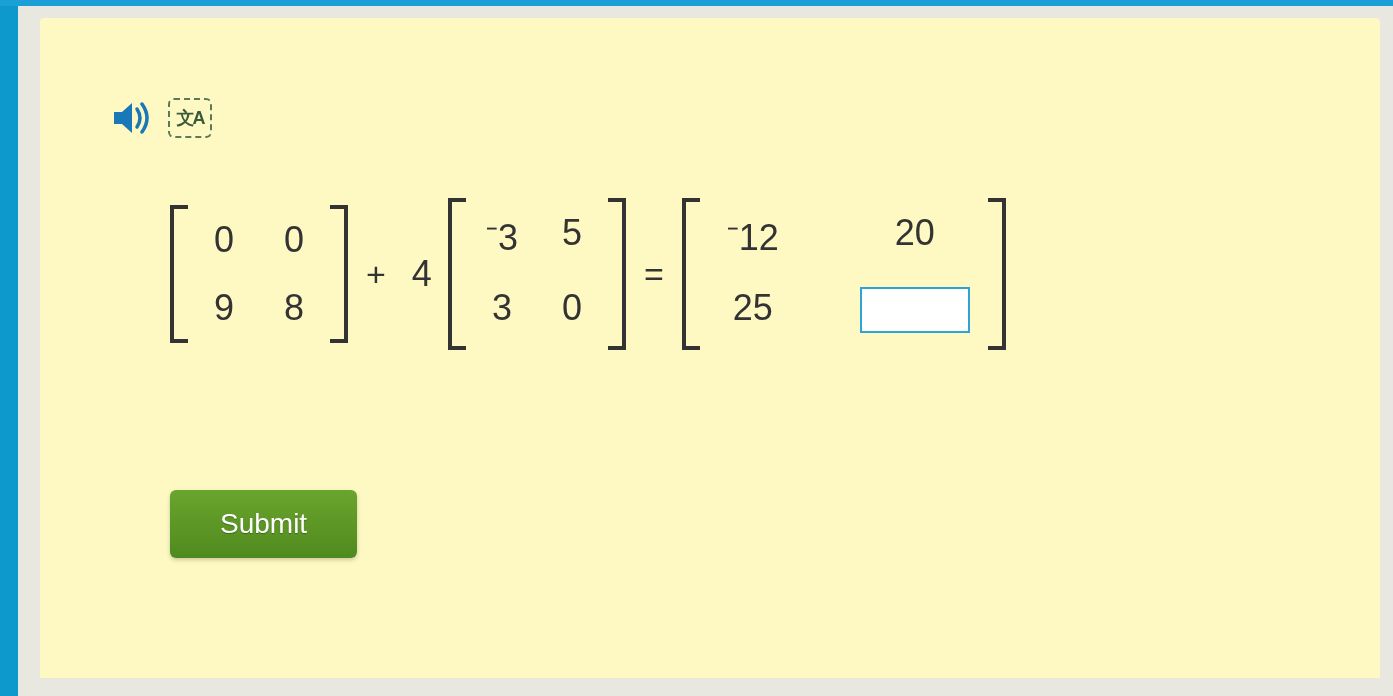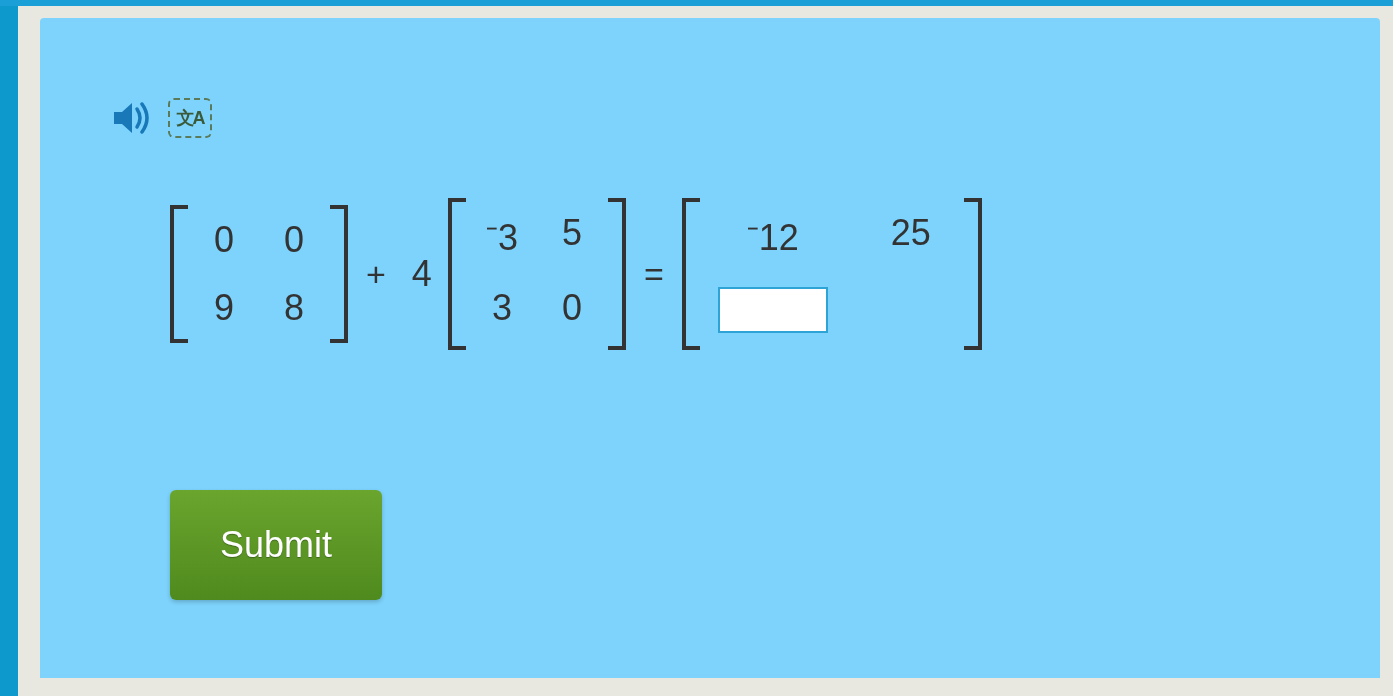--- a/index.html
+++ b/index.html
@@ -18,21 +18,21 @@
       width: 18px;
       height: 690px;
       background: #0d99cc;
     }
     .content-panel {
       position: absolute;
       left: 40px;
       top: 18px;
       width: 1340px;
       height: 660px;
-      background: #7dd3fc;
+      background: #fef9c3;
       border-radius: 4px 4px 0 0;
       padding: 80px 70px 40px 70px;
     }
     .prompt-row {
       display: flex;
       align-items: center;
       gap: 14px;
       margin-bottom: 60px;
     }
     .speaker-icon svg { display: block; }
@@ -127,31 +127,31 @@
     }
     .cell-wide {
       min-width: 70px;
     }
     .submit-btn {
       display: inline-block;
       margin-top: 140px;
       margin-left: 60px;
       background: linear-gradient(to bottom, #6aa52e 0%, #4f8a1e 100%);
       color: #fff;
-      font-size: 36px;
+      font-size: 28px;
       font-weight: 500;
-      padding: 34px 50px;
+      padding: 18px 50px;
       border: none;
       border-radius: 6px;
       cursor: pointer;
       text-shadow: 0 1px 1px rgba(0,0,0,0.3);
       box-shadow: 0 2px 4px rgba(0,0,0,0.2);
     }
     .result-matrix .matrix-body {
-      column-gap: 48px;
+      column-gap: 72px;
     }
   </style>
 </head>
 <body>
 
 <div class="page-container"></div>
 
 <div class="content-panel">
 
   <div class="prompt-row">
@@ -204,20 +204,21 @@
     </div>
 
     <span class="op">=</span>
 
     <div class="matrix result-matrix">
       <div class="bracket left">
           <div class="bar"></div>
         </div>
       <div class="matrix-body m2">
         <div class="cell cell-wide">⁻12</div>
+        <div class="cell cell-wide">20</div>
         <div class="cell cell-wide">25</div>
         <div class="cell">
           <input type="text" class="input-cell" value="" style="">
         </div>
       </div>
       <div class="bracket right">
           <div class="bar"></div>
         </div>
     </div>
 

